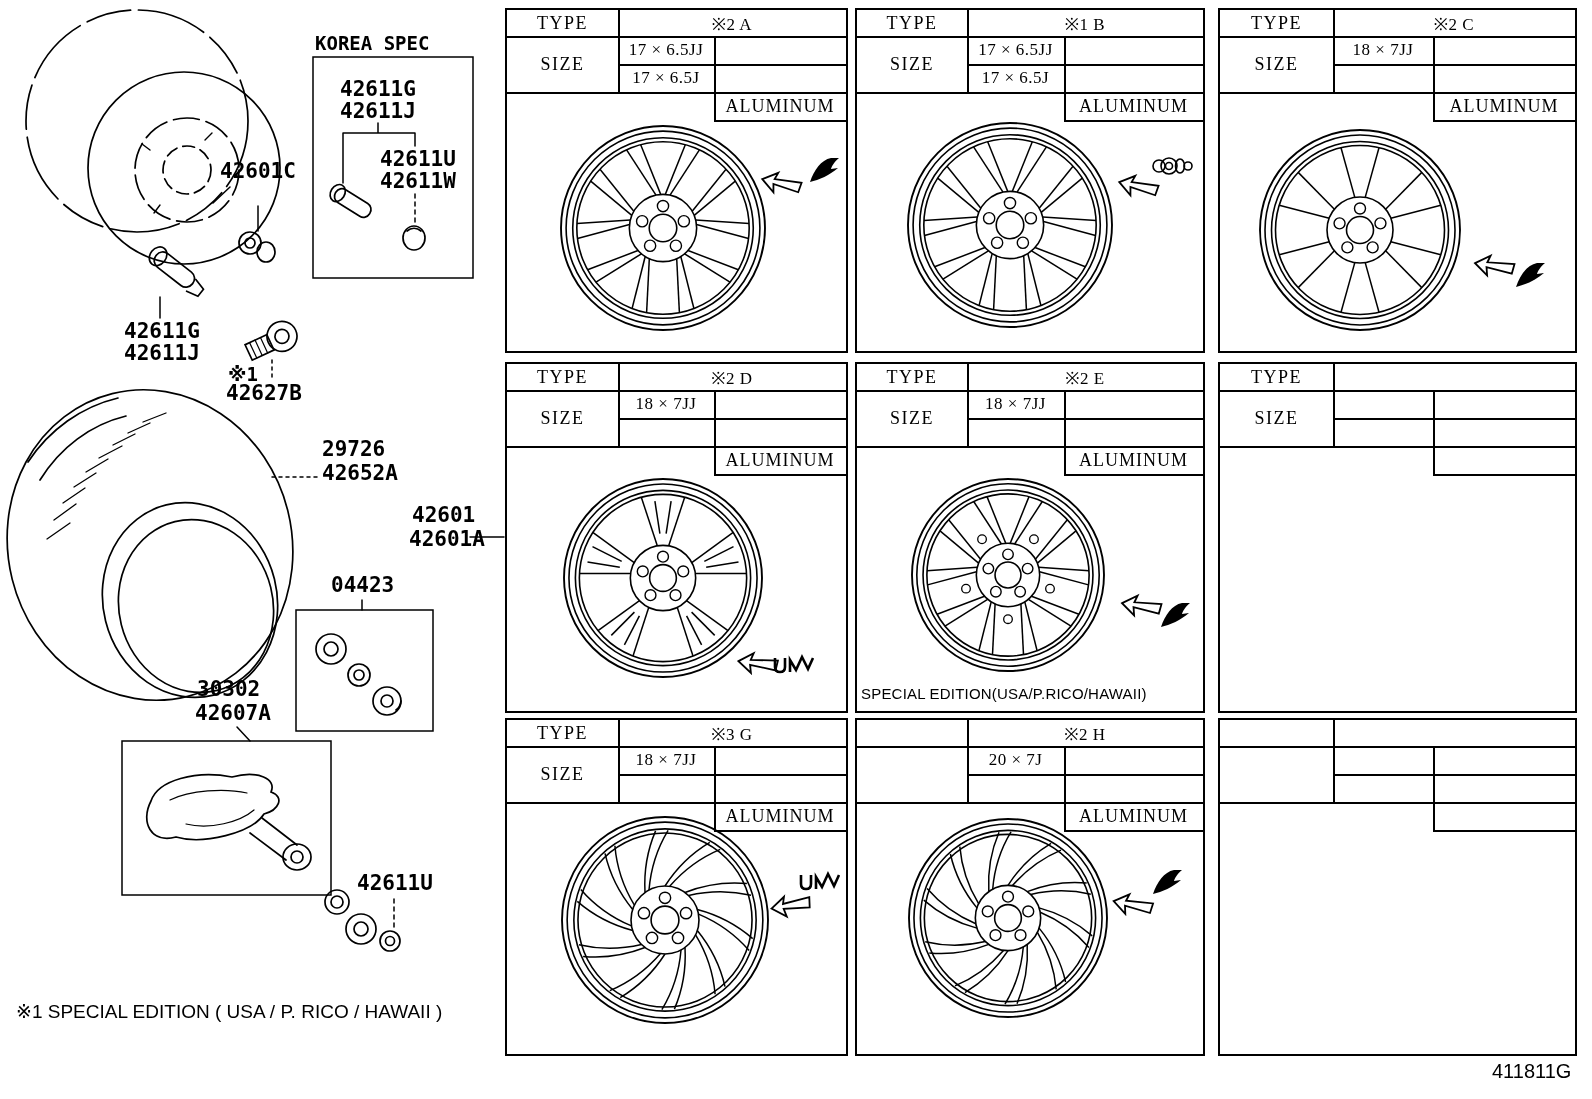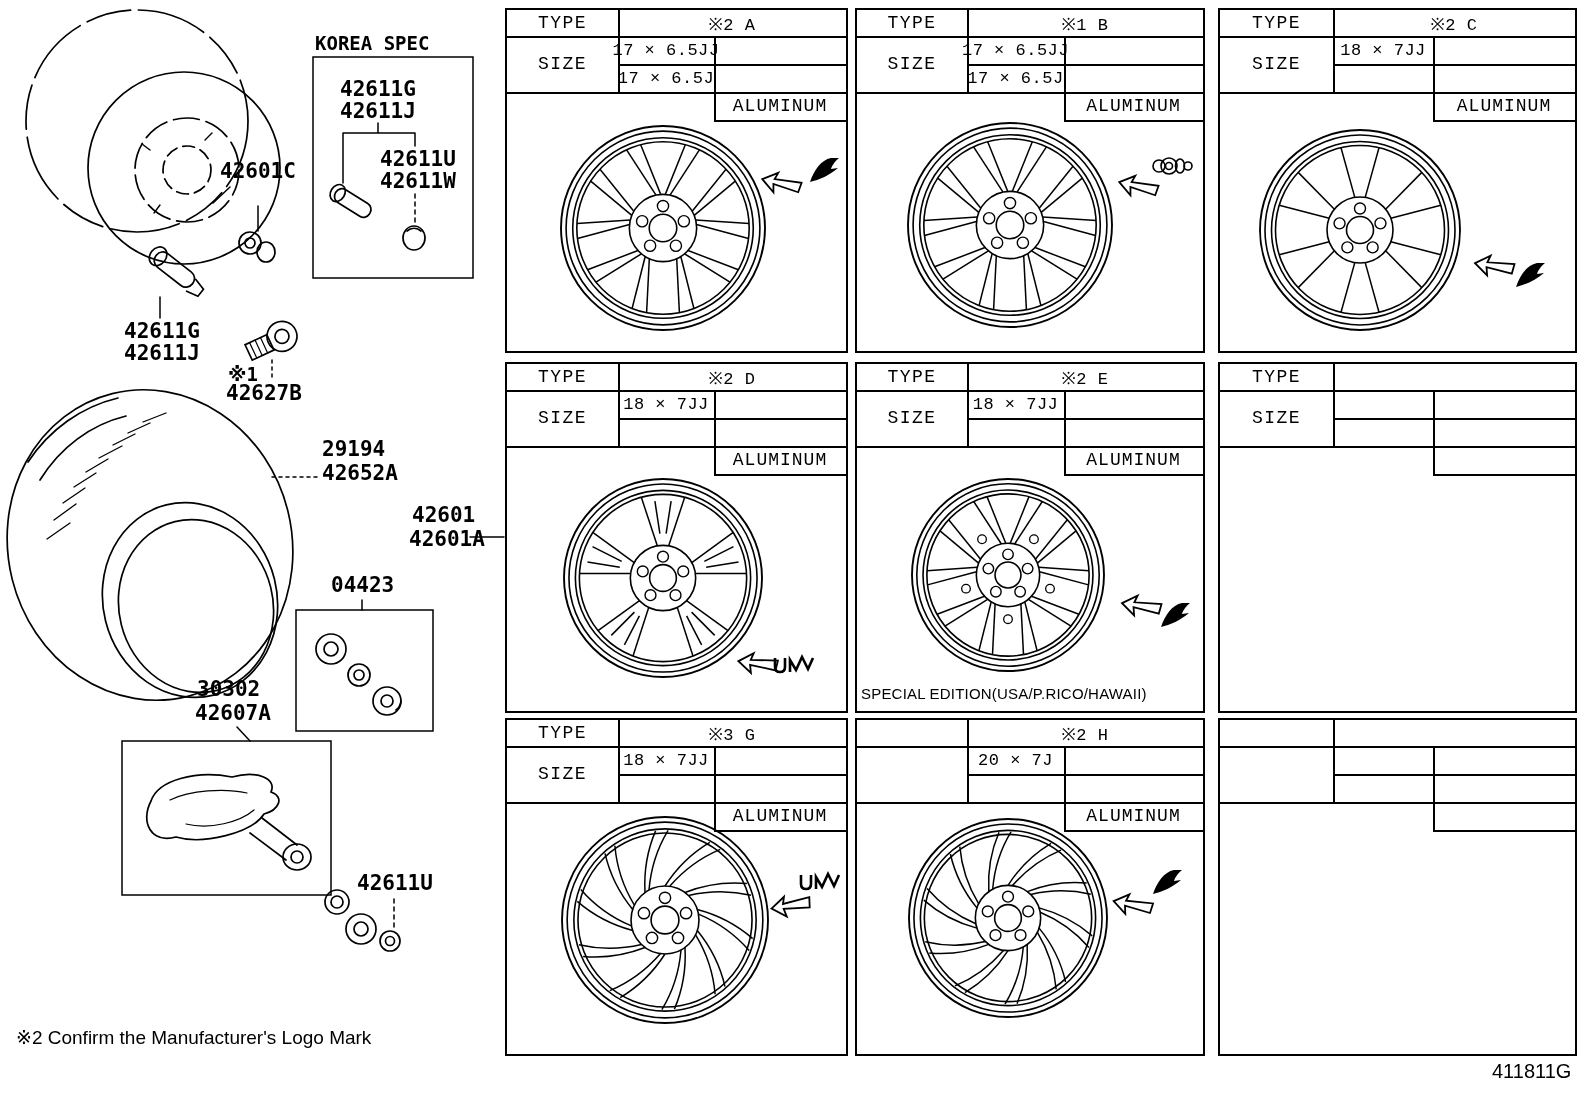--- a/index.html
+++ b/index.html
@@ -4,21 +4,21 @@
 <style>
   *{margin:0;padding:0;box-sizing:border-box}
   html,body{background:#fff}
   #page{position:relative;width:1592px;height:1099px;background:#fff;color:#000;
         font-family:"Liberation Sans",sans-serif;overflow:hidden}
   .block{position:absolute;border:2px solid #000;background:#fff}
   .hl{position:absolute;border-top:2px solid #000;height:0}
   .vl{position:absolute;border-left:2px solid #000;width:0}
   .tc{position:absolute;display:flex;align-items:center;justify-content:center;
       font-size:17px;letter-spacing:.5px;white-space:pre;
-      font-family:Liberation Mono, monospace}
+      font-family:Liberation Serif, serif}
   .lab{font-size:18px;letter-spacing:1.5px}
   .mat{font-size:18px;letter-spacing:1px}
   .bsvg{position:absolute;left:0;top:0;pointer-events:none}
   .note{position:absolute;font-size:15px;letter-spacing:.2px;white-space:pre;
         font-family:"Liberation Sans","DejaVu Sans",sans-serif}
   .pn{position:absolute;font-family:"DejaVu Sans Mono","DejaVu Sans",monospace;
       font-weight:bold;font-size:21px;white-space:pre;line-height:23px}
   .pn.s19{font-size:19px}
   .fn{position:absolute;font-size:19px;white-space:pre;
       font-family:"Liberation Sans","DejaVu Sans",sans-serif}
@@ -114,30 +114,30 @@
   <div class="pn" style="left:220px;top:160px">42601C</div>
   <div class="pn s19" style="left:315px;top:32px">KOREA SPEC</div>
   <div class="pn" style="left:340px;top:78px">42611G</div>
   <div class="pn" style="left:340px;top:100px">42611J</div>
   <div class="pn" style="left:380px;top:148px">42611U</div>
   <div class="pn" style="left:380px;top:170px">42611W</div>
   <div class="pn" style="left:124px;top:320px">42611G</div>
   <div class="pn" style="left:124px;top:342px">42611J</div>
   <div class="pn s19" style="left:228px;top:363px">※1</div>
   <div class="pn" style="left:226px;top:382px">42627B</div>
-  <div class="pn" style="left:322px;top:438px">29194</div>
+  <div class="pn" style="left:322px;top:438px">29726</div>
   <div class="pn" style="left:322px;top:462px">42652A</div>
   <div class="pn" style="left:412px;top:504px">42601</div>
   <div class="pn" style="left:409px;top:528px">42601A</div>
   <div class="pn" style="left:331px;top:574px">04423</div>
   <div class="pn" style="left:197px;top:678px">30302</div>
   <div class="pn" style="left:195px;top:702px">42607A</div>
   <div class="pn" style="left:357px;top:872px">42611U</div>
 
-  <div class="fn" style="left:16px;top:1026px">※2 Confirm the Manufacturer's Logo Mark</div>
+  <div class="fn" style="left:16px;top:1000px">※1 SPECIAL EDITION ( USA / P. RICO / HAWAII )</div>
 
   <div class="fn" style="left:1492px;top:1060px;font-size:20px">411811G</div>
 
   <div class="block" style="left:505px;top:8px;width:343px;height:345px">
     <div class="hl" style="left:0;top:26px;width:339px"></div>
     <div class="hl" style="left:111px;top:54px;width:228px"></div>
     <div class="hl" style="left:0;top:82px;width:339px"></div>
     <div class="hl" style="left:207px;top:110px;width:132px"></div>
     <div class="vl" style="left:111px;top:0;height:82px"></div>
     <div class="vl" style="left:207px;top:26px;height:84px"></div>

